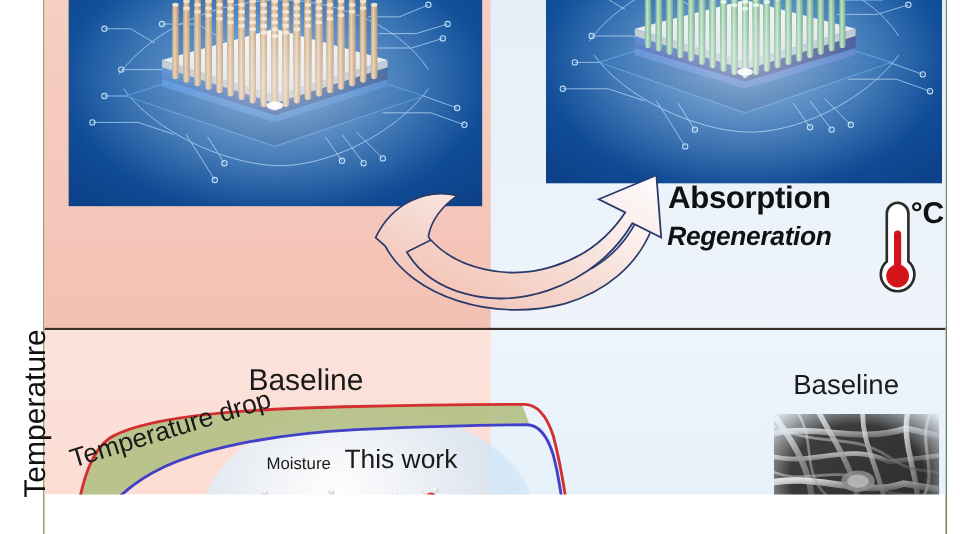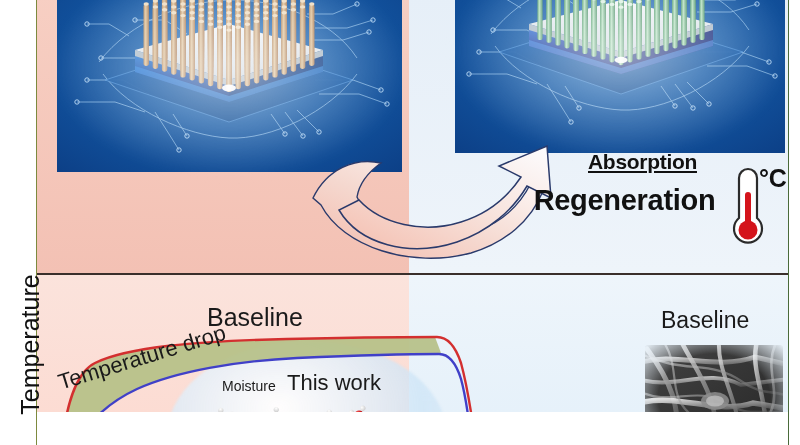--- a/index.html
+++ b/index.html
@@ -672,24 +672,24 @@
           <path d="M2 66
                    C 22 100, 72 114, 120 98
                    C 152 87, 176 66, 190 42
                    L 214 54 L 210 2 L 162 22 L 184 33
                    C 170 54, 150 70, 124 78
                    C 86 90, 44 80, 22 56
                    Z" fill="url(#arrGrad2)" stroke="#2a3a6b" stroke-width="1.5"></path>
         </svg>
       </div>
 
-      <div class="hdr-text" style="left:488px;top:156px;width:235px;font-size:21px;text-decoration:underline;">
+      <div class="hdr-text" style="left:470px;top:156px;width:235px;font-size:26px;">
         <span>Absorption</span>
       </div>
-      <div class="hdr-text" style="left:470px;top:190px;width:235px;font-size:29px;">
+      <div class="hdr-text" style="left:470px;top:190px;width:235px;font-size:22px;font-style:italic;">
         <span>Regeneration</span>
       </div>
 
       <div id="thermo" style="left:684px;top:172px;width:68px;height:86px;">
         <svg width="68" height="86" viewBox="0 0 68 86">
           <path d="M18 12 a9 9 0 0 1 18 0 V52 a14 14 0 1 1 -18 0 Z" fill="#ffffff" stroke="#2b2b2b" stroke-width="2.2"></path>
           <rect x="24" y="26" width="6" height="36" rx="3" fill="#d4141b"></rect>
           <circle cx="27" cy="64" r="9.5" fill="#d4141b"></circle>
         </svg>
       </div>

